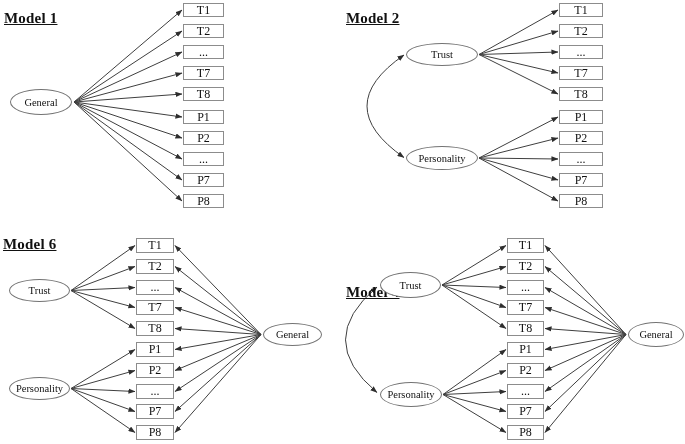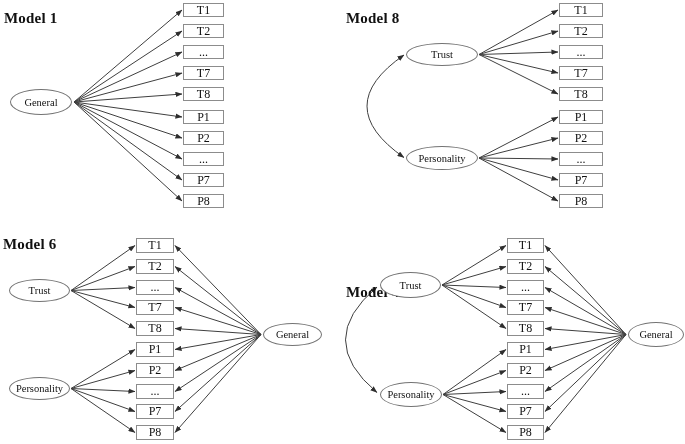--- a/index.html
+++ b/index.html
@@ -2,21 +2,21 @@
 <html><head>
 <meta charset="utf-8">
 <style>
   html,body{margin:0;padding:0;background:#ffffff;}
   .canvas{
     position:relative;width:685px;height:444px;background:#ffffff;
     font-family:"Liberation Serif", serif;overflow:hidden;
   }
   .model-title{
     position:absolute;font-weight:bold;font-size:15px;color:#111111;
-    letter-spacing:0.2px;white-space:nowrap;
+    letter-spacing:0.2px;white-space:nowrap;text-decoration:underline;
   }
   .latent{
     position:absolute;border:1px solid #737373;border-radius:50%;
     display:flex;align-items:center;justify-content:center;
     font-size:10.5px;color:#111111;background:#ffffff;box-sizing:border-box;
     white-space:nowrap;
   }
   .indicator{
     position:absolute;border:1px solid #8c8c8c;
     display:flex;align-items:center;justify-content:center;
@@ -92,21 +92,21 @@
       <path d="M626,334.5 L545,307.5" stroke="#3f3f3f" stroke-width="1" fill="none" marker-end="url(#ah)"></path>
       <path d="M626,334.5 L545,328.5" stroke="#3f3f3f" stroke-width="1" fill="none" marker-end="url(#ah)"></path>
       <path d="M626,334.5 L545,349.5" stroke="#3f3f3f" stroke-width="1" fill="none" marker-end="url(#ah)"></path>
       <path d="M626,334.5 L545,370.5" stroke="#3f3f3f" stroke-width="1" fill="none" marker-end="url(#ah)"></path>
       <path d="M626,334.5 L545,391.5" stroke="#3f3f3f" stroke-width="1" fill="none" marker-end="url(#ah)"></path>
       <path d="M626,334.5 L545,411.5" stroke="#3f3f3f" stroke-width="1" fill="none" marker-end="url(#ah)"></path>
       <path d="M626,334.5 L545,432.5" stroke="#3f3f3f" stroke-width="1" fill="none" marker-end="url(#ah)"></path>
       <path d="M377,287 Q314,340 377,392.5" stroke="#3f3f3f" stroke-width="1" fill="none" marker-start="url(#ah)" marker-end="url(#ah)"></path>
     </svg>
   <div class="model-title" style="left:4px;top:10px;">Model 1</div>
-  <div class="model-title" style="left:346px;top:10px;">Model 8</div>
+  <div class="model-title" style="left:346px;top:10px;">Model 2</div>
   <div class="model-title" style="left:3px;top:236px;">Model 6</div>
   <div class="model-title" style="left:346px;top:248px;margin-top:36px;">Model 4</div>
 <div class="indicator" style="left: 183px; top: 3px; width: 41px; height: 14px;">T1</div>
     <div class="indicator" style="left: 183px; top: 24px; width: 41px; height: 14px;">T2</div>
     <div class="indicator" style="left: 183px; top: 45px; width: 41px; height: 14px;">...</div>
     <div class="indicator" style="left: 183px; top: 66px; width: 41px; height: 14px;">T7</div>
     <div class="indicator" style="left: 183px; top: 87px; width: 41px; height: 14px;">T8</div>
     <div class="indicator" style="left: 183px; top: 110px; width: 41px; height: 14px;">P1</div>
     <div class="indicator" style="left: 183px; top: 131px; width: 41px; height: 14px;">P2</div>
     <div class="indicator" style="left: 183px; top: 152px; width: 41px; height: 14px;">...</div>

